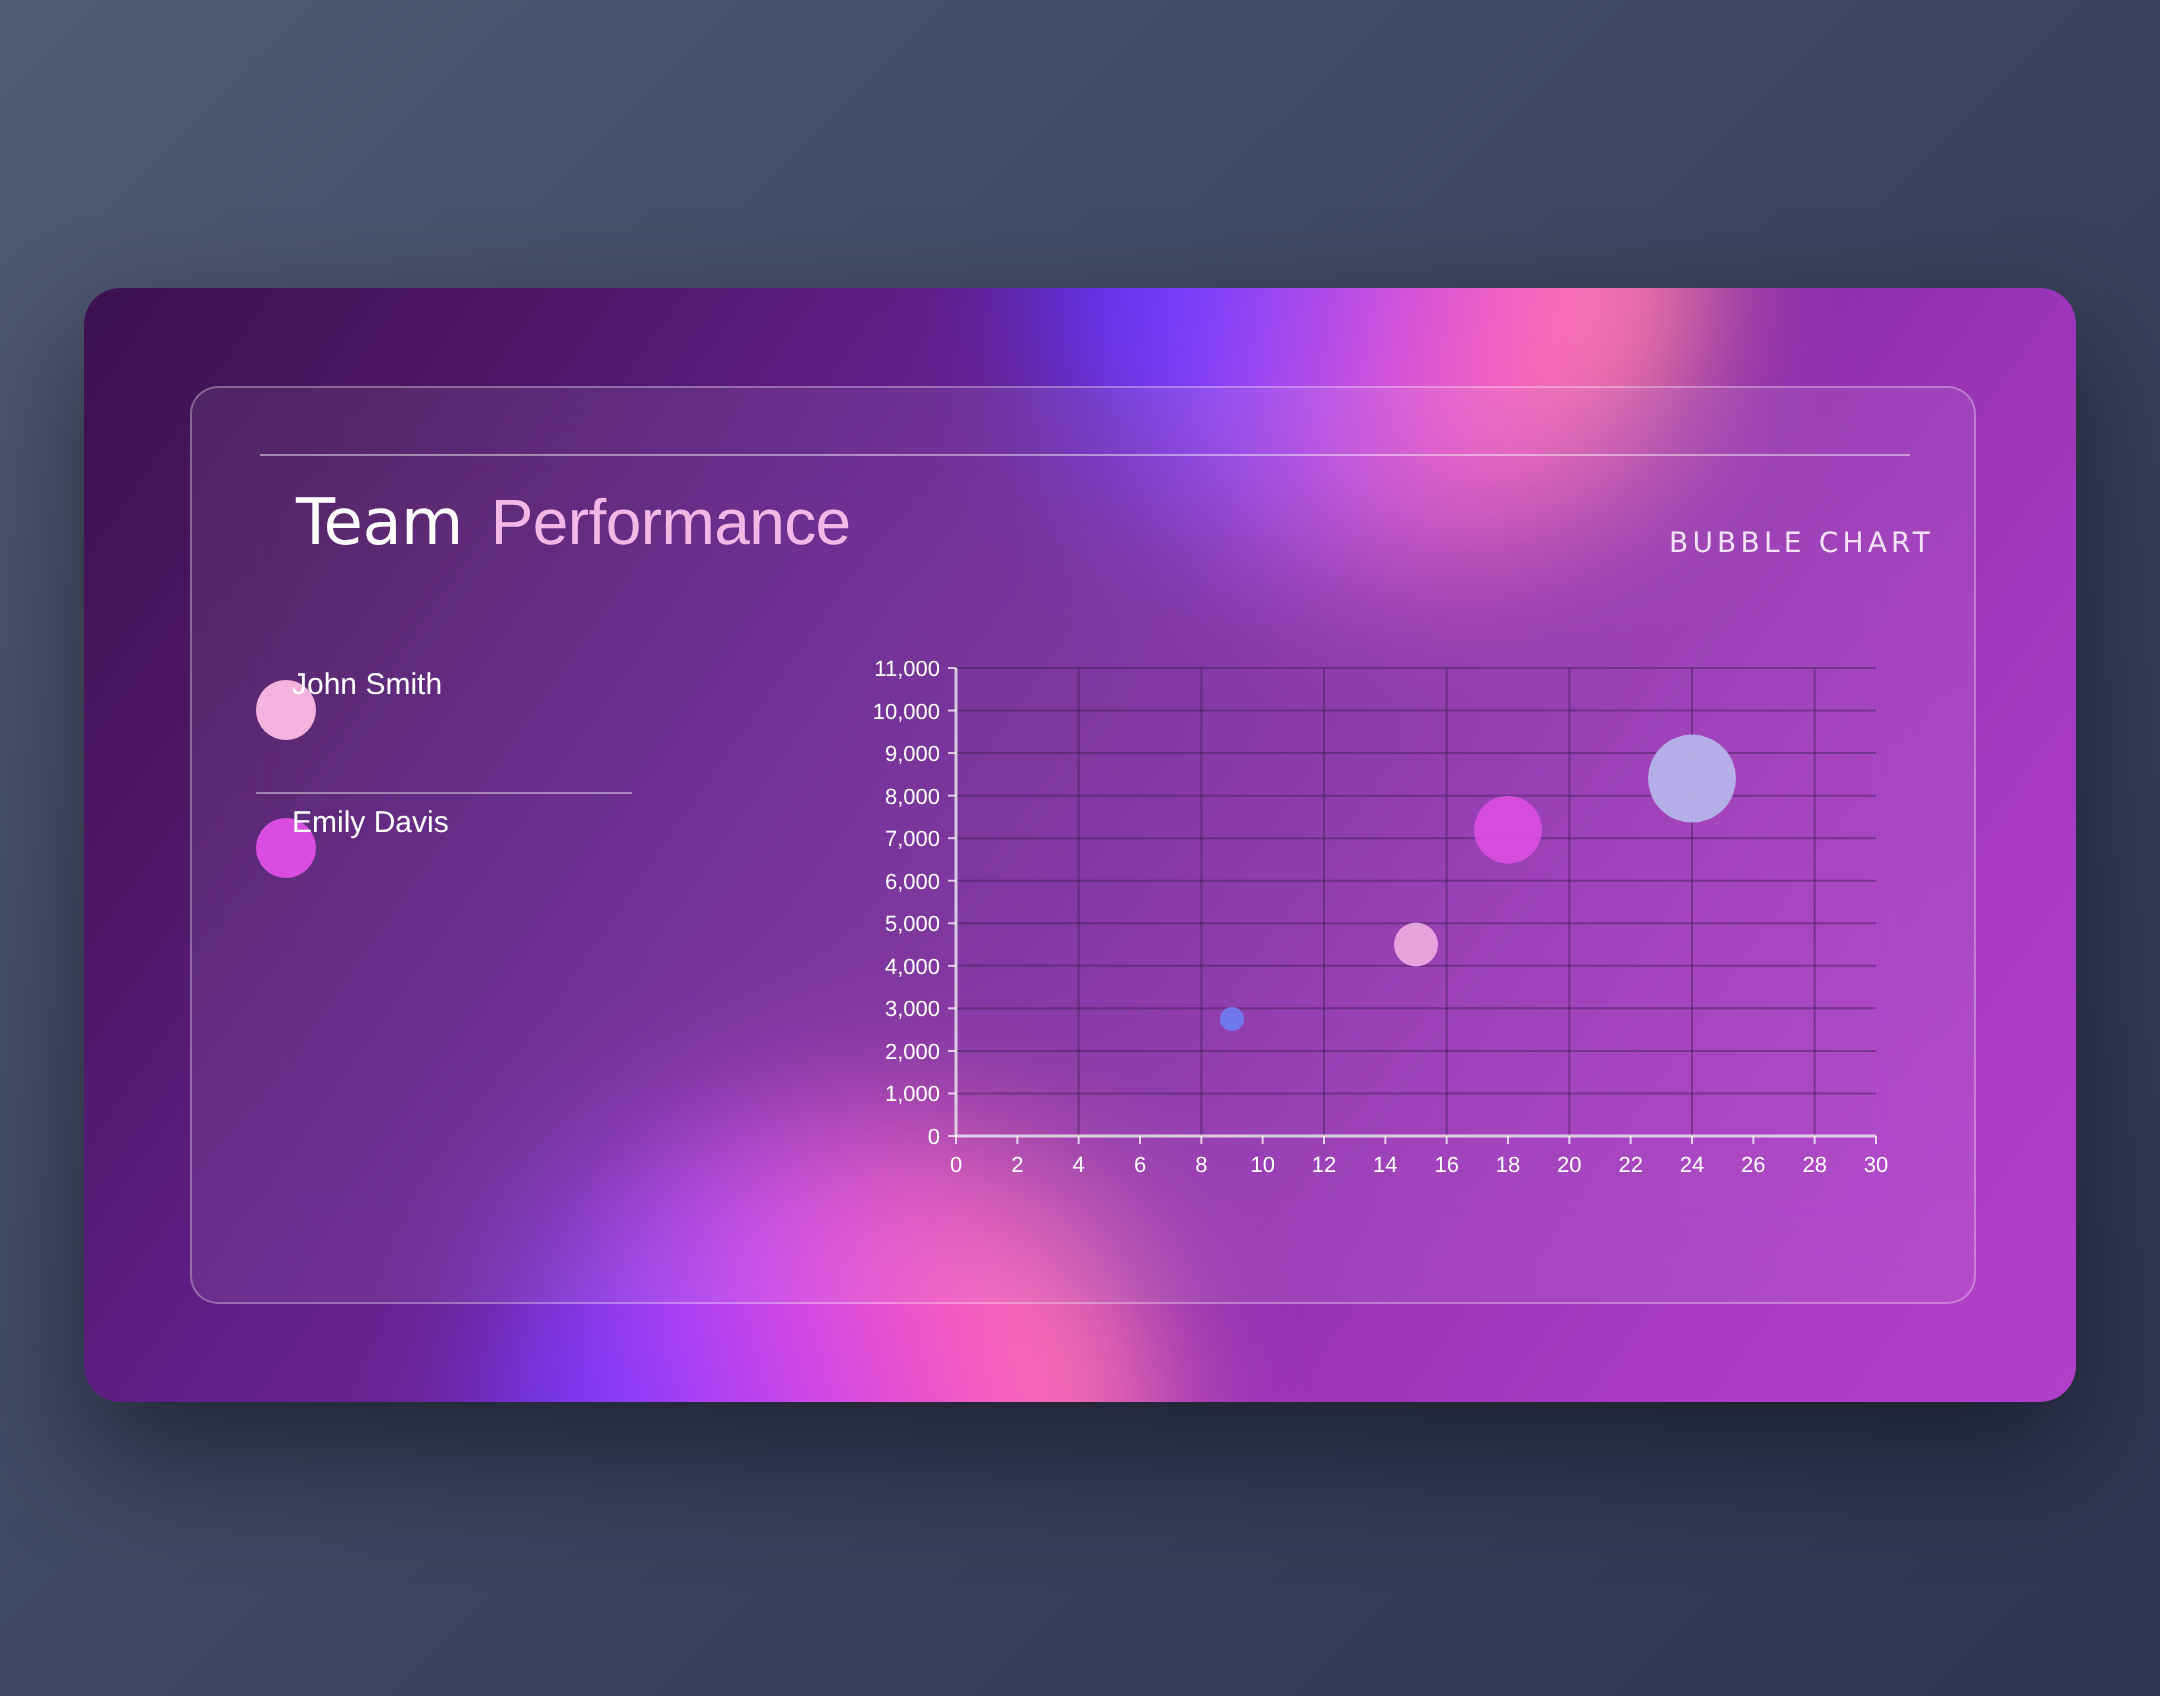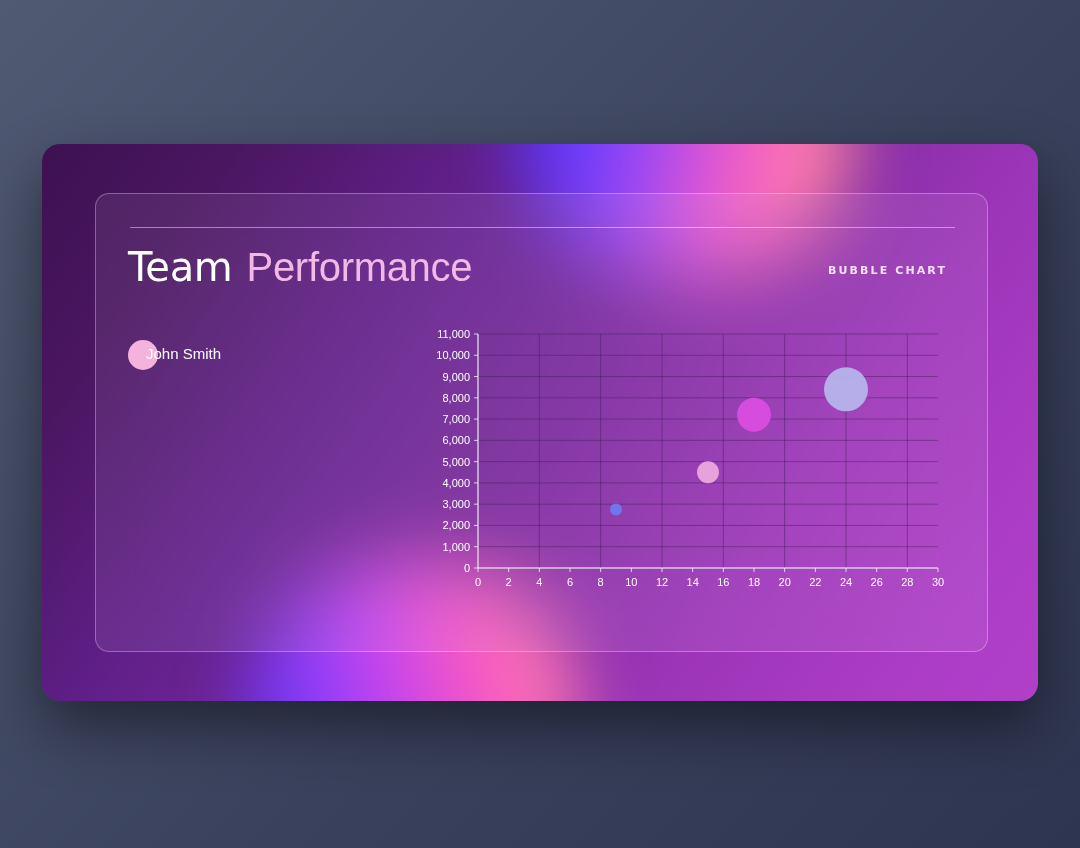--- a/index.html
+++ b/index.html
@@ -45,37 +45,37 @@
     -webkit-backdrop-filter: blur(22px);
     overflow:hidden;
   }
 
   
   #header-rule {
     position:absolute; left:34px; top:33px; width:825px; height:1px;
     background: rgba(255,255,255,.45);
   }
   #title-block { position:absolute; left:32px; top:47px; }
-  #page-title { font-size:40px; line-height:52px; white-space:nowrap; }
+  #page-title { font-size:32px; line-height:41px; white-space:nowrap;margin-left:20px; }
   #title-primary { color:#ffffff; font-weight:400; letter-spacing:-0.3px; }
   #title-secondary { color:#f4b8e6; font-weight:300; letter-spacing:-0.3px; margin-left:14px;
                      font-family:"Liberation Sans", sans-serif; }
   #chart-kicker {
-    position:absolute; right:40px; top:70px;
-    color:#f3e2f7; font-size:11px; letter-spacing:2.1px; font-weight:700;
+    position:absolute; right:20px; top:70px;
+    color:#f3e2f7; font-size:14px; letter-spacing:2.1px; font-weight:400;
   }
 
   
   #legend { position:absolute; left:32px; top:138px; width:225px; }
   .legend-item { position:relative; height:69px; }
   .legend-dot {
     position:absolute; left:0; top:8px; width:30px; height:30px; border-radius:50%;
   }
   .legend-label {
-    position:absolute; left:18px; top:13px;
+    position:absolute; left:18px; top:2px;
     color:#ffffff; font-size:15px; font-weight:400; white-space:nowrap;
     font-family:"Liberation Sans", sans-serif;
   }
   .legend-divider {
     position:absolute; left:0; bottom:4px; width:188px; height:1px;
     background: rgba(255,255,255,.42);
   }
   .legend-item:last-child .legend-divider { display:none; }
 
   
@@ -101,20 +101,25 @@
         <span id="title-primary">Team</span><span id="title-secondary">Performance</span>
       </div>
     </div>
 
     <div id="chart-kicker">BUBBLE CHART</div>
 
     <div id="legend">
       <div class="legend-item">
         <span class="legend-dot" style="background:#f4b3dd"></span>
         <span class="legend-label">John Smith</span>
+        <span class="legend-divider"></span>
+      </div>
+      <div class="legend-item">
+        <span class="legend-dot" style="background:#d94ee0"></span>
+        <span class="legend-label">Emily Davis</span>
         <span class="legend-divider"></span>
       </div>
     </div>
 
     <div id="chart-area">
       <svg id="chart-svg" width="520" height="270" viewBox="0 0 520 270">
           <line x1="50" x2="510" y1="242" y2="242" stroke="rgba(60,30,80,.45)" stroke-width="1"></line>
           <line x1="50" x2="510" y1="220.72727272727272" y2="220.72727272727272" stroke="rgba(60,30,80,.45)" stroke-width="1"></line>
           <line x1="50" x2="510" y1="199.45454545454544" y2="199.45454545454544" stroke="rgba(60,30,80,.45)" stroke-width="1"></line>
           <line x1="50" x2="510" y1="178.1818181818182" y2="178.1818181818182" stroke="rgba(60,30,80,.45)" stroke-width="1"></line>

